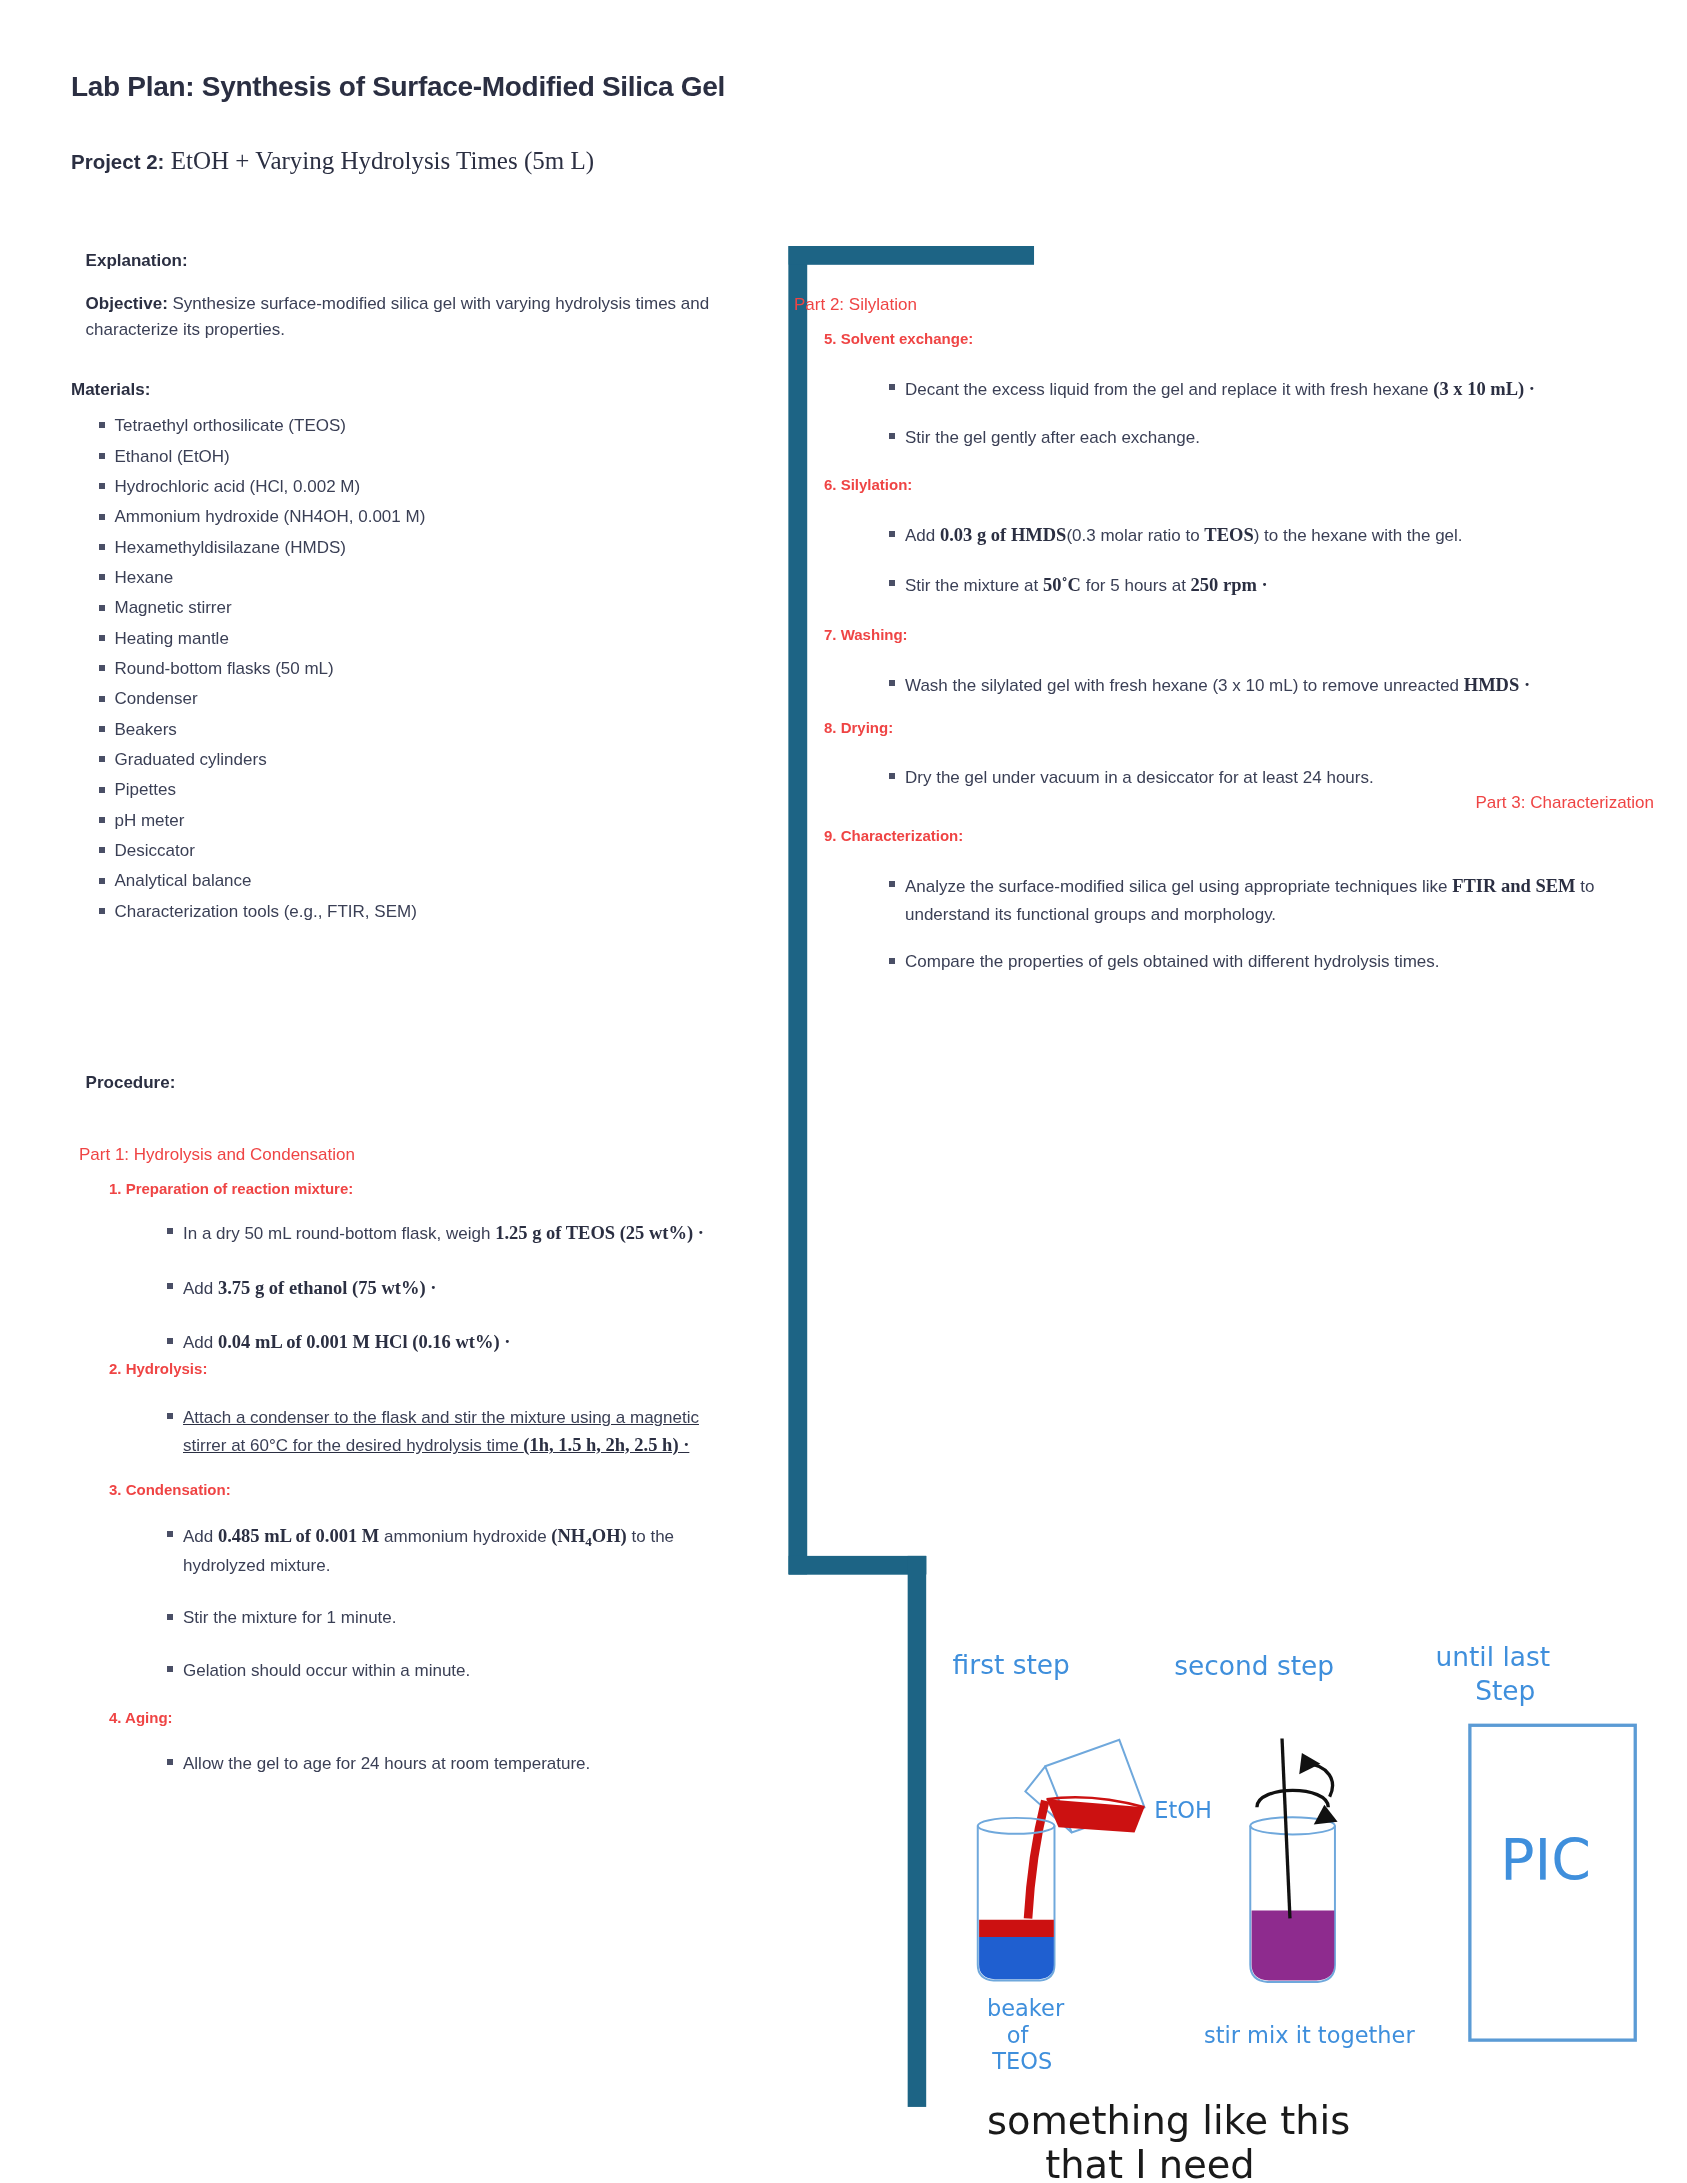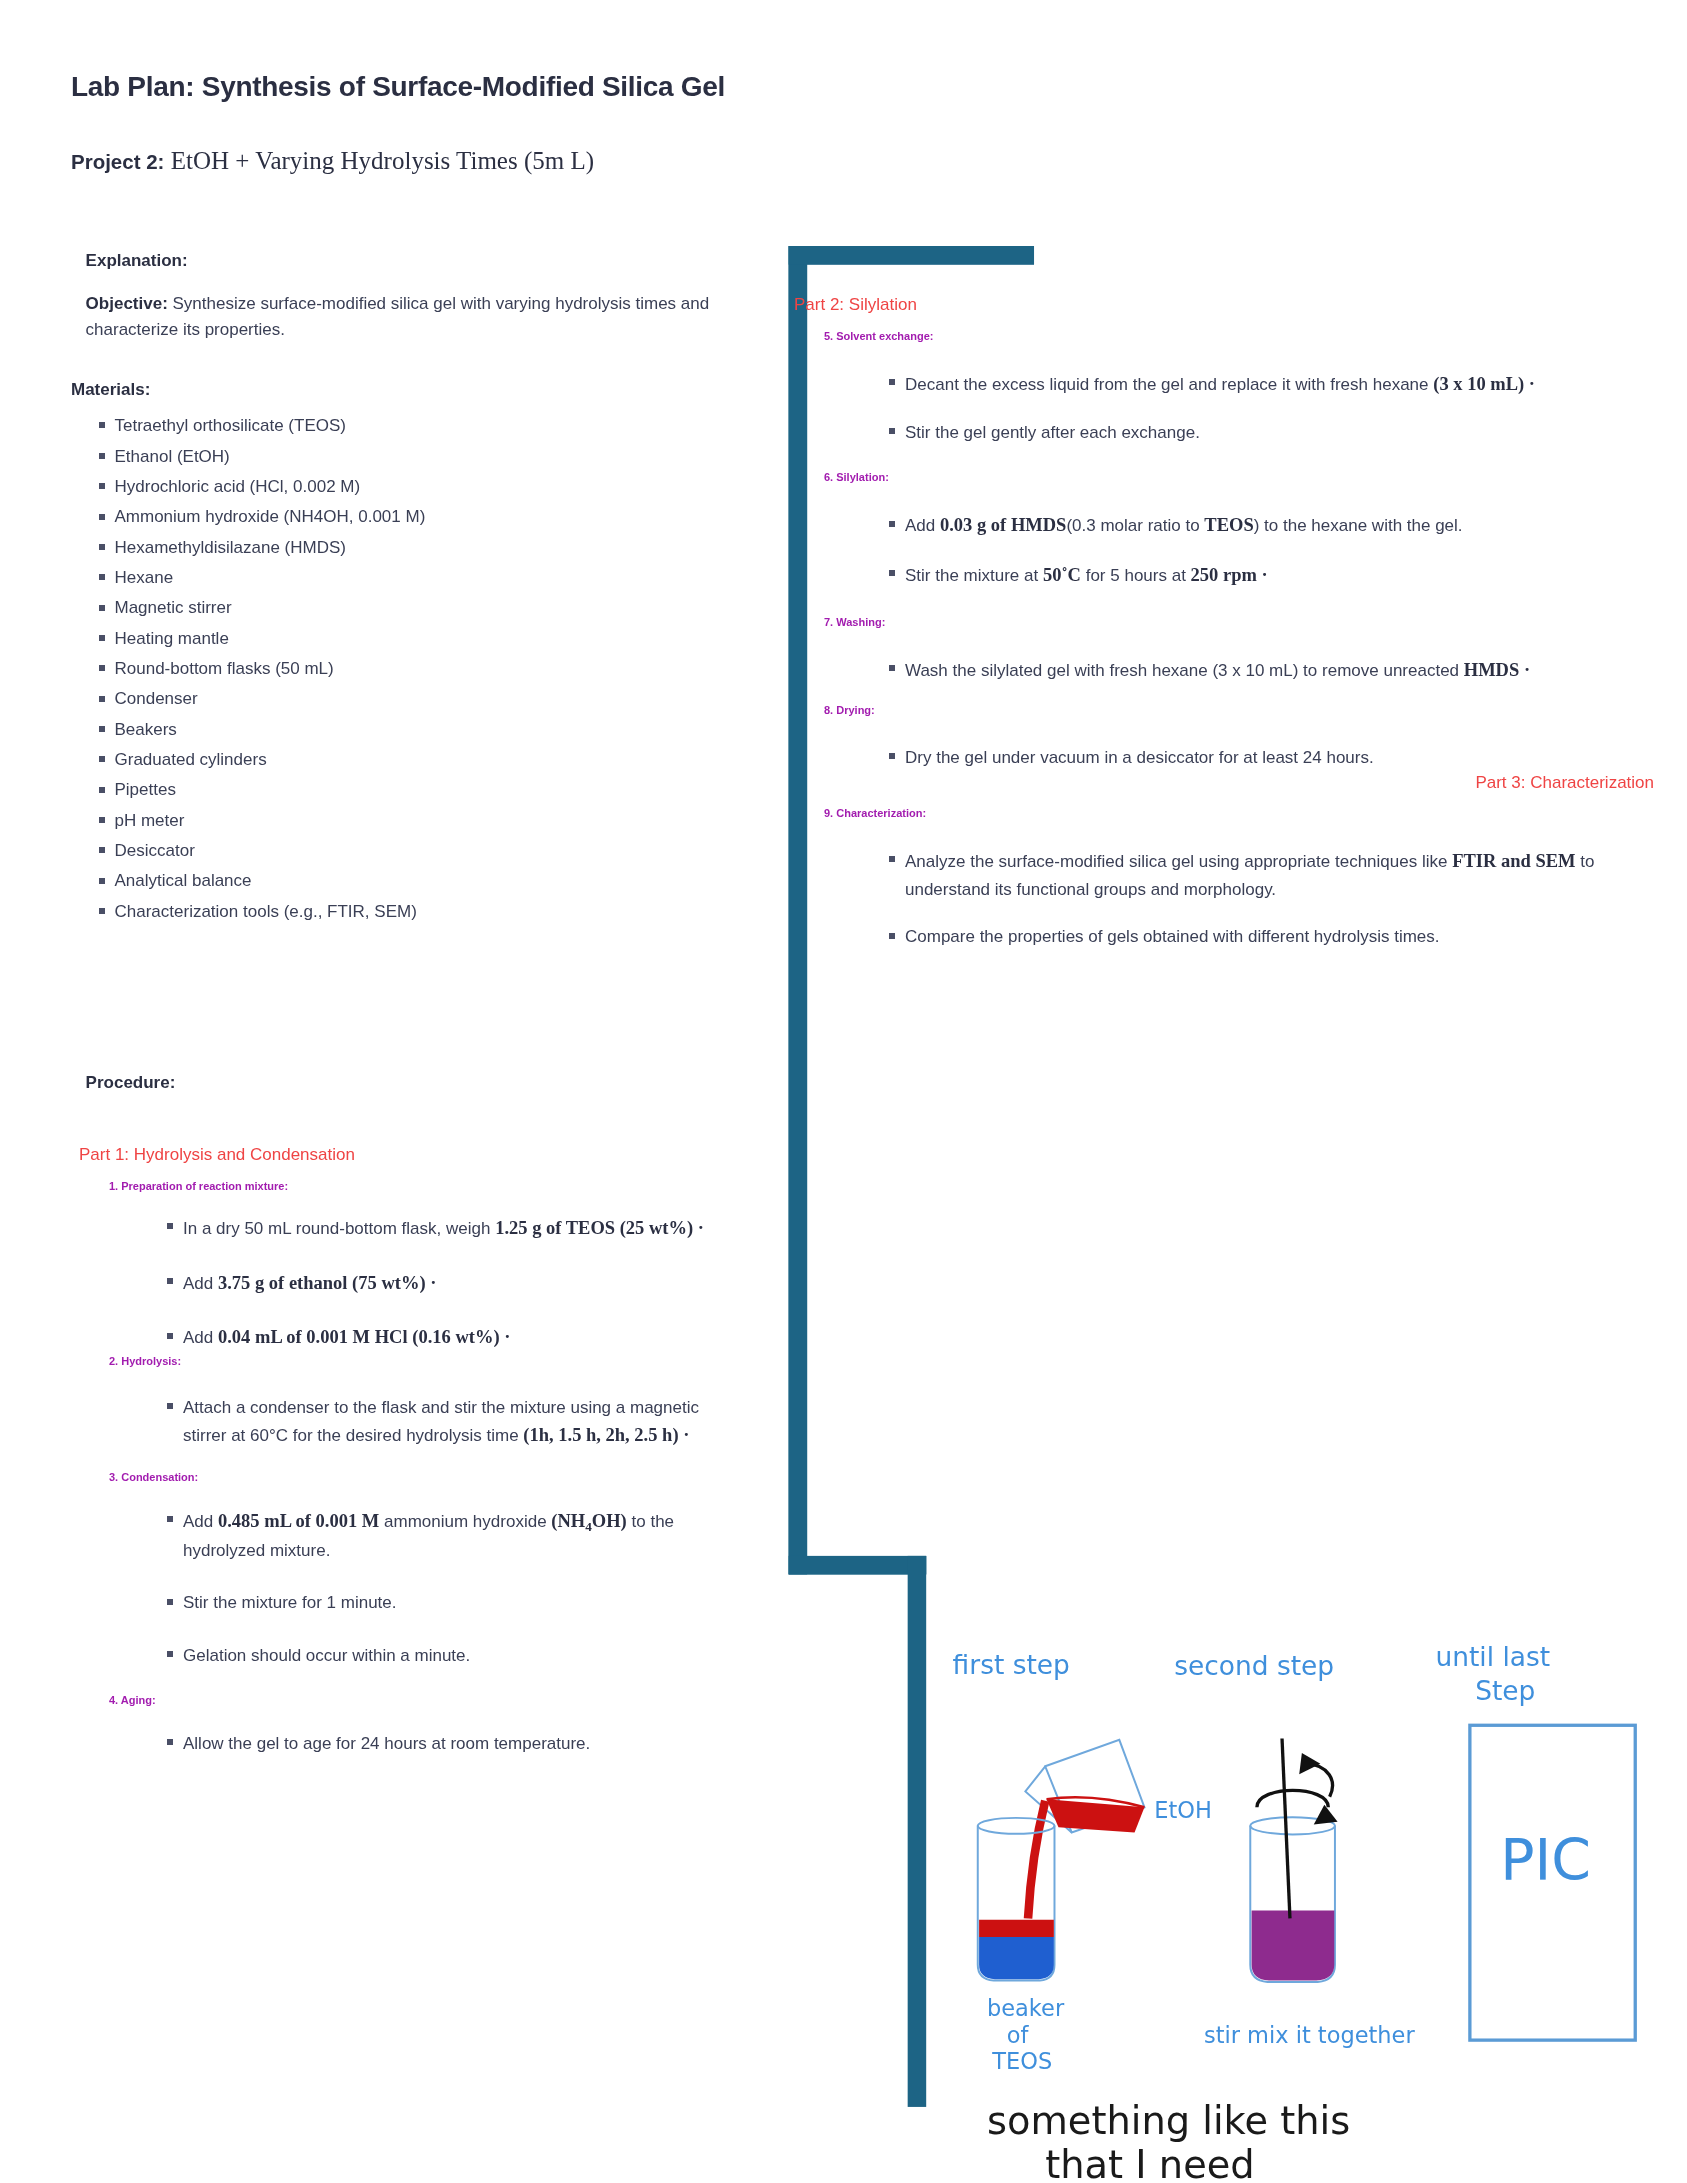--- a/index.html
+++ b/index.html
@@ -40,21 +40,21 @@
     position:relative; padding-left:25px;
     font-size:17px; line-height:1.55; color:#3a3f55;
     margin:0 0 4px 0;
   }
   ul.sq > li::before{
     content:""; position:absolute; left:9.3px; top:9.3px;
     width:6px; height:6px; background:#4a4f66;
   }
   ul.sq.loose > li{margin-bottom:25px; line-height:1.6;}
 
-  .step-title{font-size:11px; font-weight:700; color:#a21caf;}
+  .step-title{font-size:15px; font-weight:700; color:#ef4444;}
   .part-title{font-size:17px; font-weight:400; color:#ef4444;}
 
   .indent1{margin-left:30px;}
 
   .v{font-family:"Liberation Serif", serif; font-weight:700; font-size:18.5px; color:#2b2f42;}
 
   
   #teal-frame{position:absolute; left:0; top:0; width:1687px; height:2183px; pointer-events:none;}
 
   
@@ -125,21 +125,21 @@
     <div class="step-title indent1" style="margin-top:14.6px;">1. Preparation of reaction mixture:</div>
 
     <ul class="sq loose" style="margin-top:22.5px; margin-left:79px;">
       <li><span>In a dry 50 mL round-bottom flask, weigh </span><span class="v">1.25 g of TEOS (25 wt%) ·</span></li>
       <li><span>Add </span><span class="v">3.75 g of ethanol (75 wt%) ·</span></li>
       <li style="margin-bottom:2.6px;"><span>Add </span><span class="v">0.04 mL of 0.001 M HCl (0.16 wt%) ·</span></li>
     </ul>
 
     <div class="step-title indent1" style="margin-top:0px;">2. Hydrolysis:</div>
 
-    <ul class="sq loose" style="margin-top:26.5px; margin-left:79px;">
+    <ul class="sq loose" style="margin-top:26.5px; margin-left:79px;text-decoration:underline;">
       <li style="margin-bottom:17px;"><span>Attach a condenser to the flask and stir the mixture using a magnetic stirrer at 60°C for the desired hydrolysis time </span><span class="v">(1h, 1.5 h, 2h, 2.5 h) ·</span></li>
     </ul>
 
     <div class="step-title indent1" style="margin-top:20px;">3. Condensation:</div>
 
     <ul class="sq loose" style="margin-top:24px; margin-left:79px;">
       <li>
         <span>Add </span><span class="v">0.485 mL of 0.001 M</span><span> ammonium hydroxide </span><span class="v">(NH</span><span class="v" style="font-size:13.2px; vertical-align:sub;">4</span><span class="v">OH)</span><span> to the hydrolyzed mixture.</span>
       </li>
       <li>Stir the mixture for 1 minute.</li>

